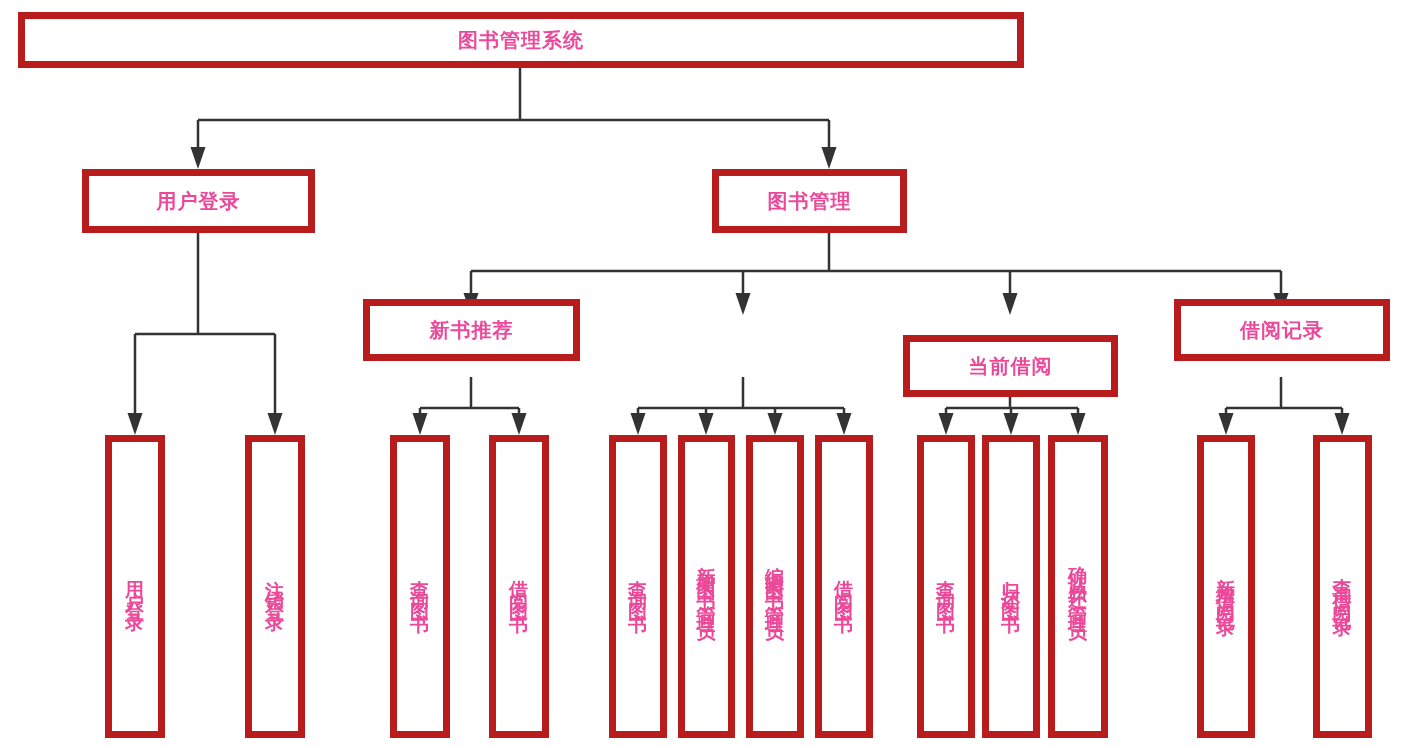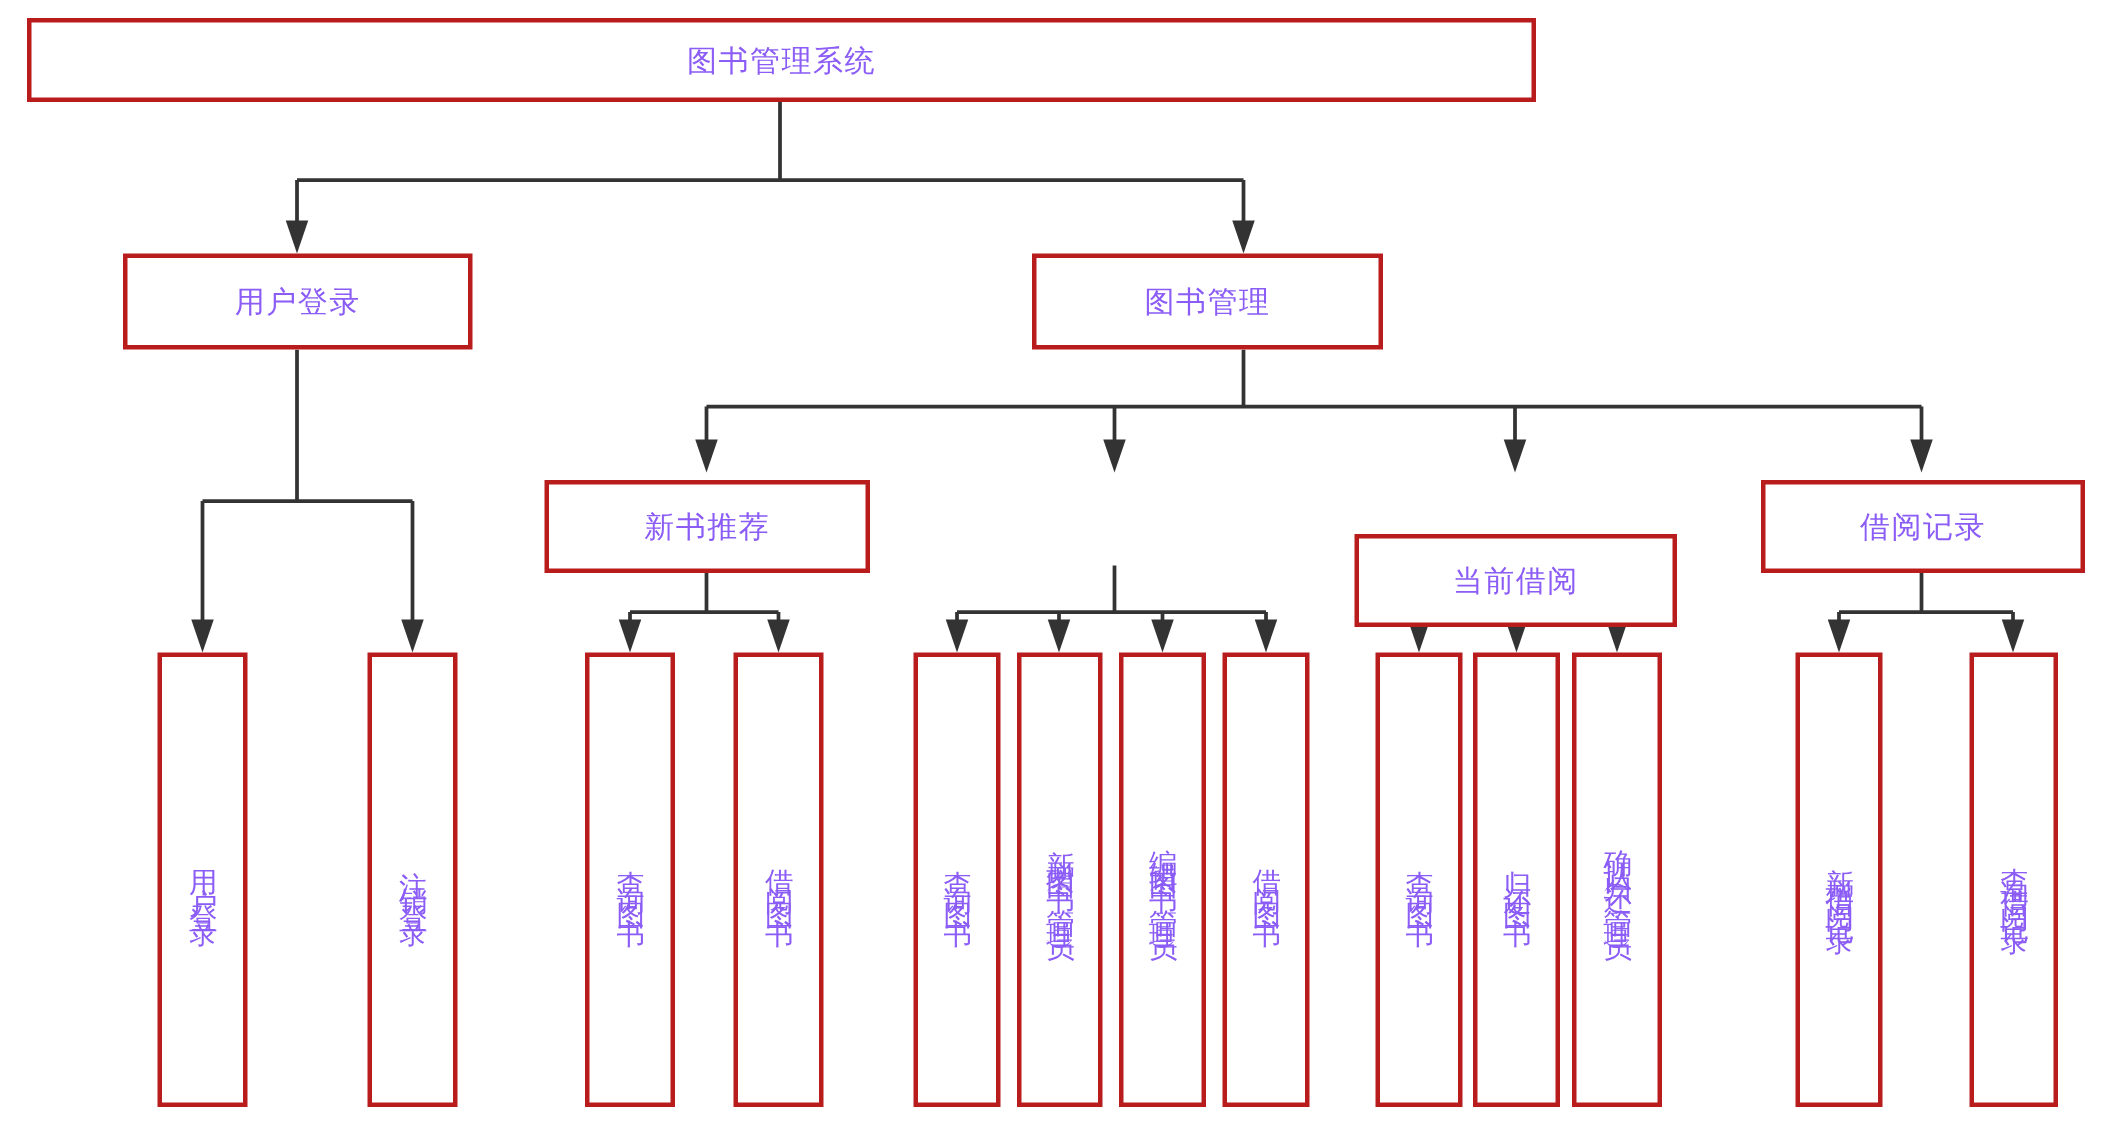--- a/index.html
+++ b/index.html
@@ -2,32 +2,33 @@
 <html><head>
 <meta charset="utf-8">
 <style>
   html,body{margin:0;padding:0;background:#ffffff;}
   body{font-family:"Liberation Sans","DejaVu Sans",sans-serif;}
   #canvas{position:relative;width:1405px;height:747px;background:#ffffff;overflow:hidden;}
   #connectors{position:absolute;left:0;top:0;z-index:0;}
   .node{
     position:absolute;
     background:#ffffff;
-    border:3px solid #b91c1c;
-    color:#8b5cf6;
+    border:7px solid #b91c1c;
+    color:#ec4899;
     display:flex;
     align-items:center;
     justify-content:center;
     box-sizing:border-box;
     z-index:1;
+    font-weight:bold;
   }
   .h-node{font-size:20px;letter-spacing:1px;}
   .root{left:18px;top:12px;width:1006px;height:56px;}
   .lvl2{height:64px;top:169px;}
-  .lvl3{height:62px;top:320px;text-align:right;}
+  .lvl3{height:62px;top:299px;text-align:right;}
   .leaf{
     top:435px;height:303px;width:60px;
     font-size:19px;
     writing-mode:vertical-rl;
     text-orientation:mixed;
     letter-spacing:11px;
     line-height:1;
     text-align:center;
   }
   .leaf.long{letter-spacing:8px;}
@@ -108,21 +109,21 @@
       <polygon points="1003.5,413 1018.5,413 1011,435"></polygon>
       <polygon points="1070.5,413 1085.5,413 1078,435"></polygon>
       <polygon points="1218.5,413 1233.5,413 1226,435"></polygon>
       <polygon points="1334.5,413 1349.5,413 1342,435"></polygon>
     </g>
   </svg>
 
   <div class="node h-node root">图书管理系统</div>
 
   <div class="node h-node lvl2" style="left:82px;width:233px;">用户登录</div>
-  <div class="node h-node lvl2" style="left:688px;width:234px;">图书管理</div>
+  <div class="node h-node lvl2" style="left:712px;width:195px;">图书管理</div>
 
   <div class="node h-node lvl3" style="left:363px;width:217px;">新书推荐</div>
   <div class="node h-node lvl3" style="left:903px;width:215px;margin-top:36px;">当前借阅</div>
   <div class="node h-node lvl3" style="left:1174px;width:216px;">借阅记录</div>
 
   <div class="node leaf" style="left:105px;">用户登录</div>
   <div class="node leaf" style="left:245px;">注销登录</div>
 
   <div class="node leaf" style="left:390px;">查询图书</div>
   <div class="node leaf" style="left:489px;">借阅图书</div>

